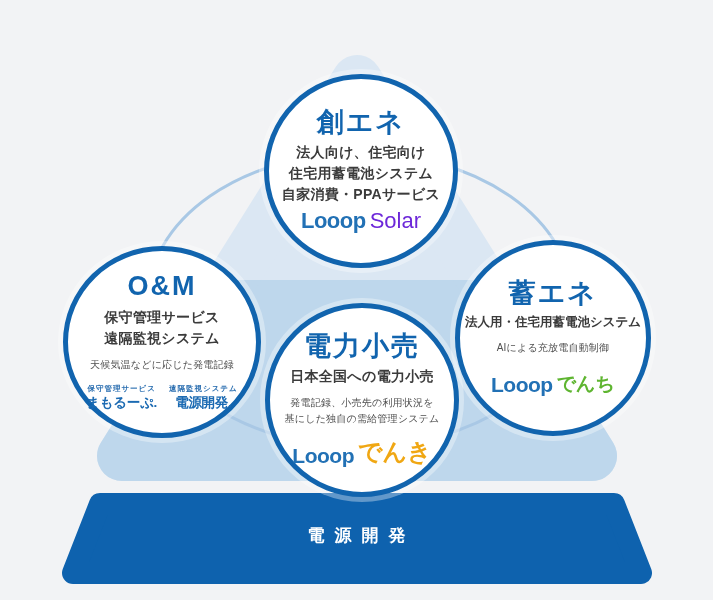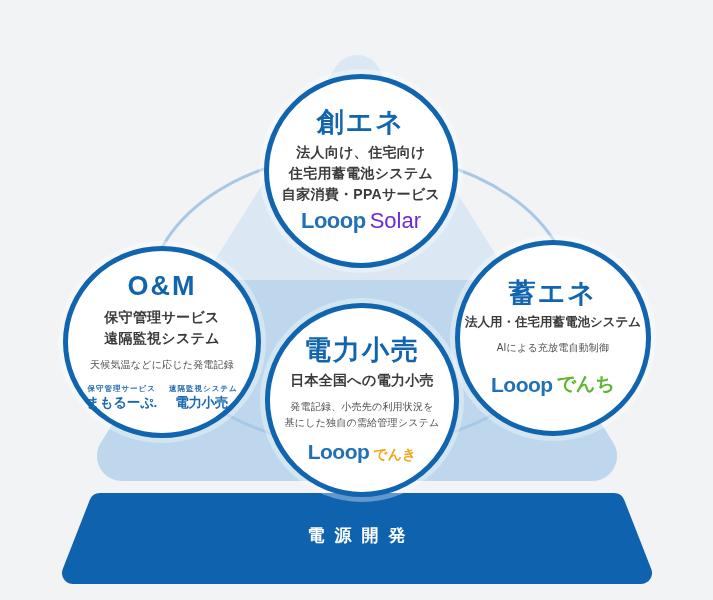--- a/index.html
+++ b/index.html
@@ -24,21 +24,21 @@
   .c-title { font-size:27px; font-weight:800; color:#1164ae; letter-spacing:2px; line-height:1.1; }
   .c-lines { margin-top:5px; }
   .c-lines div { font-size:14px; font-weight:700; color:#3b3b3b; line-height:1.5; letter-spacing:0.3px; }
   .c-right .c-lines div { font-size:12.5px; letter-spacing:0; }
   .c-note { font-size:10px; font-weight:500; color:#4f4f4f; letter-spacing:0.2px; line-height:1.55; margin-top:8px; }
 
   .brand-my { font-size:17px; font-weight:800; color:#1b6ab2; margin-top:10px; letter-spacing:0.3px; }
   .logo-row { display:flex; align-items:flex-end; gap:4px; margin-top:3px; }
   .logo-looop { font-size:22px; font-weight:800; color:#2271b5; letter-spacing:-0.5px; }
   .logo-solar { font-size:22px; font-weight:400; color:#6d28d9; }
-  .logo-denki { font-size:14px; font-weight:800; color:#f0a713; }
+  .logo-denki { font-size:24px; font-weight:800; color:#f0a713; }
   .logo-denchi { font-size:19px; font-weight:800; color:#5eb530; }
   .c-center .logo-row { margin-top:10px; }
   .c-right  .logo-row { margin-top:16px; }
   .c-center .logo-looop, .c-right .logo-looop { font-size:21px; }
 
   .mini-row { display:flex; gap:12px; margin-top:11px; }
   .mini-col { display:flex; flex-direction:column; align-items:center; }
   .mini-label { font-size:7.5px; font-weight:700; color:#2a6eb0; letter-spacing:1px; }
   .mini-brand { font-size:13.5px; font-weight:800; color:#1b6ab2; margin-top:0; letter-spacing:-0.3px; }
 
@@ -91,21 +91,21 @@
       <div>遠隔監視システム</div>
     </div>
     <div class="c-note">天候気温などに応じた発電記録</div>
     <div class="mini-row">
       <div class="mini-col">
         <div class="mini-label">保守管理サービス</div>
         <div class="mini-brand">まもるーぷ.</div>
       </div>
       <div class="mini-col">
         <div class="mini-label">遠隔監視システム</div>
-        <div class="mini-brand">電力小売.</div>
+        <div class="mini-brand">電源開発.</div>
       </div>
     </div>
   </div>
 
   <div class="circle c-center">
     <div class="c-title">電力小売</div>
     <div class="c-lines">
       <div>日本全国への電力小売</div>
     </div>
     <div class="c-note">

